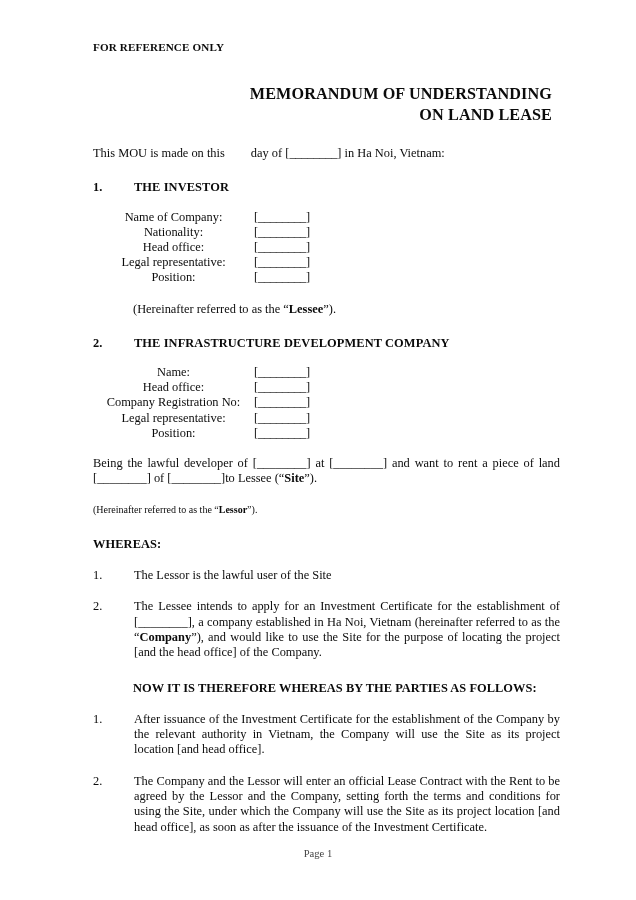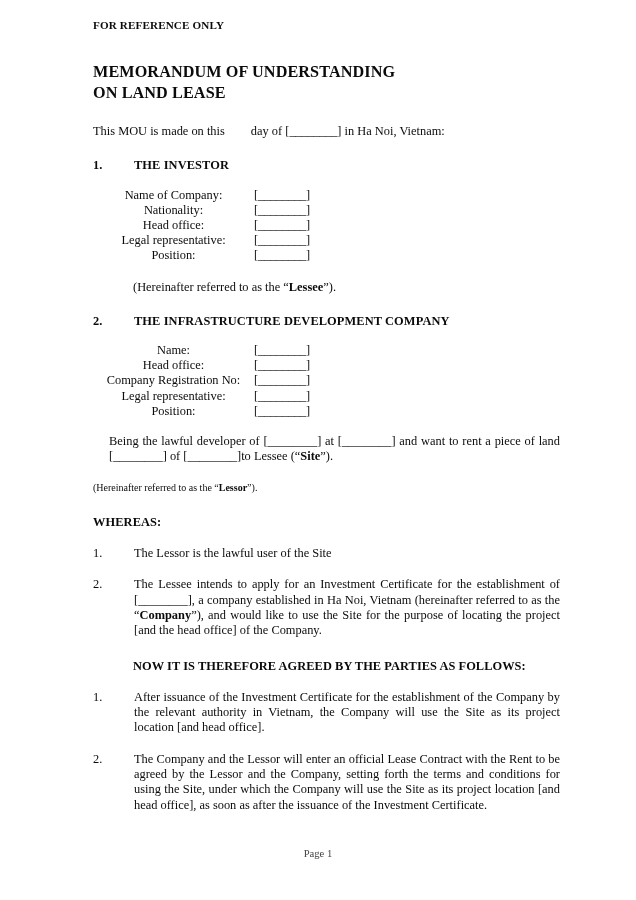--- a/index.html
+++ b/index.html
@@ -16,38 +16,38 @@
     width: 636px;
     height: 900px;
     background: #ffffff;
     margin: 0 auto;
     overflow: hidden;
     box-sizing: border-box;
   }
   .content {
     position: absolute;
     left: 93px;
-    top: 18px;
+    top: 40px;
     width: 467px;
     font-size: 12.4px;
     line-height: 15.2px;
     color: #0b0b0b;
   }
   .reference-note {
     font-weight: bold;
     font-size: 11.1px;
     letter-spacing: 0.15px;
     margin: 0 0 29px 0;
   }
   .doc-title {
-    text-align: left;
+    text-align: right;
     font-weight: bold;
     font-size: 16.2px;
     line-height: 21px;
-    margin: 0;
+    margin: 8px;
     letter-spacing: 0.1px;
   }
   .title-line {
     display: block;
   }
   .intro-line {
     margin: 20px 0 0 0;
     font-size: 12.4px;
   }
   .gap-day {
@@ -82,21 +82,21 @@
   .blank {
     font-family: "Liberation Serif", "DejaVu Serif", serif;
     letter-spacing: -0.2px;
     text-align: center;
   }
   .hereinafter {
     margin: 16px 0 0 40px;
     font-size: 12.4px;
   }
   .para {
-    margin: 15px 0 0 16px;
+    margin: 15px 0 0 0;
     text-align: justify;
     font-size: 12.4px;
     line-height: 15.3px;
   }
   .para-plain {
     margin: 15px 0 0 0;
     font-size: 10px;
   }
   .whereas-heading {
     font-weight: bold;
@@ -214,21 +214,21 @@
     <p class="para"><span>Being the lawful developer of [________] at [________] and want to rent a piece of land [________] of [________]to Lessee (“</span><span class="bd">Site</span><span>”).</span></p>
 
     <p class="para-plain"><span>(Hereinafter referred to as the “</span><span class="it">Lessor</span><span>”).</span></p>
 
     <p class="whereas-heading">WHEREAS:</p>
 
     <p class="clause"><span class="marker">1.</span><span>The Lessor is the lawful user of the Site</span></p>
 
     <p class="clause"><span class="marker">2.</span><span>The Lessee intends to apply for an Investment Certificate for the establishment of [________], a company established in Ha Noi, Vietnam (hereinafter referred to as the “</span><span class="it">Company</span><span>”), and would like to use the Site for the purpose of locating the project [and the head office] of the Company.</span></p>
 
-    <p class="agreed-heading">NOW IT IS THEREFORE AGREED BY THE PARTIES AS FOLLOWS:</p>
+    <p class="agreed-heading">NOW IT IS THEREFORE WHEREAS BY THE PARTIES AS FOLLOWS:</p>
 
     <p class="clause"><span class="marker">1.</span><span>After issuance of the Investment Certificate for the establishment of the Company by the relevant authority in Vietnam, the Company will use the Site as its project location [and head office].</span></p>
 
     <p class="clause"><span class="marker">2.</span><span>The Company and the Lessor will enter an official Lease Contract with the Rent to be agreed by the Lessor and the Company, setting forth the terms and conditions for using the Site, under which the Company will use the Site as its project location [and head office], as soon as after the issuance of the Investment Certificate.</span></p>
 
   </div>
 
   <div class="footer">Page 1</div>
 
 </div>

